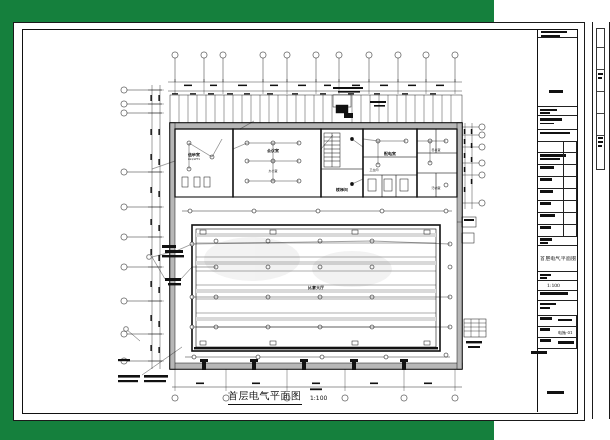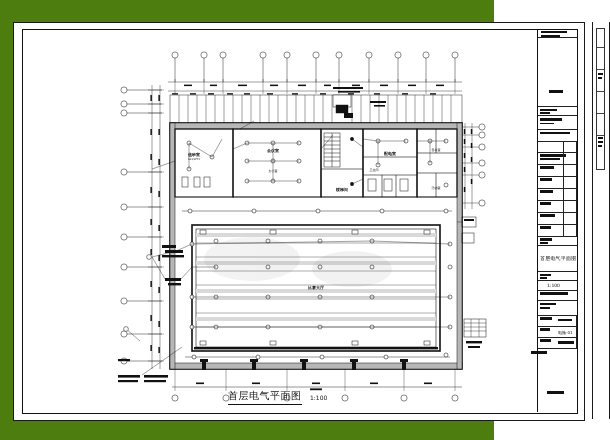--- a/index.html
+++ b/index.html
@@ -1,17 +1,17 @@
 <!DOCTYPE html>
 <html><head>
 <meta charset="utf-8">
 <style>
   html,body{margin:0;padding:0;background:#ffffff;}
   body{width:610px;height:440px;overflow:hidden;font-family:"DejaVu Sans","Liberation Sans",sans-serif;}
-  #root{position:relative;width:494px;height:440px;background:#4d7c0f;}
+  #root{position:relative;width:494px;height:440px;background:#15803d;}
 
   
   .sheet-outer{position:absolute;left:13px;top:22px;width:570px;height:397px;border:1px solid #1a1a1a;background:#fff;}
   .sheet-inner{position:absolute;left:22px;top:29px;width:554px;height:383px;border:1.6px solid #111;background:#fff;}
   .far-strip{position:absolute;left:592px;top:22px;width:16px;height:397px;border-left:1px solid #1a1a1a;border-right:1px solid #1a1a1a;}
   .far-strip2{position:absolute;left:596px;top:28px;width:7px;height:140px;border:1px solid #333;}
   .far-strip2 .r{position:absolute;left:0;right:0;border-top:1px solid #444;}
   .far-strip-blk{position:absolute;left:0;right:0;background:#111;height:2px;}
 
   

